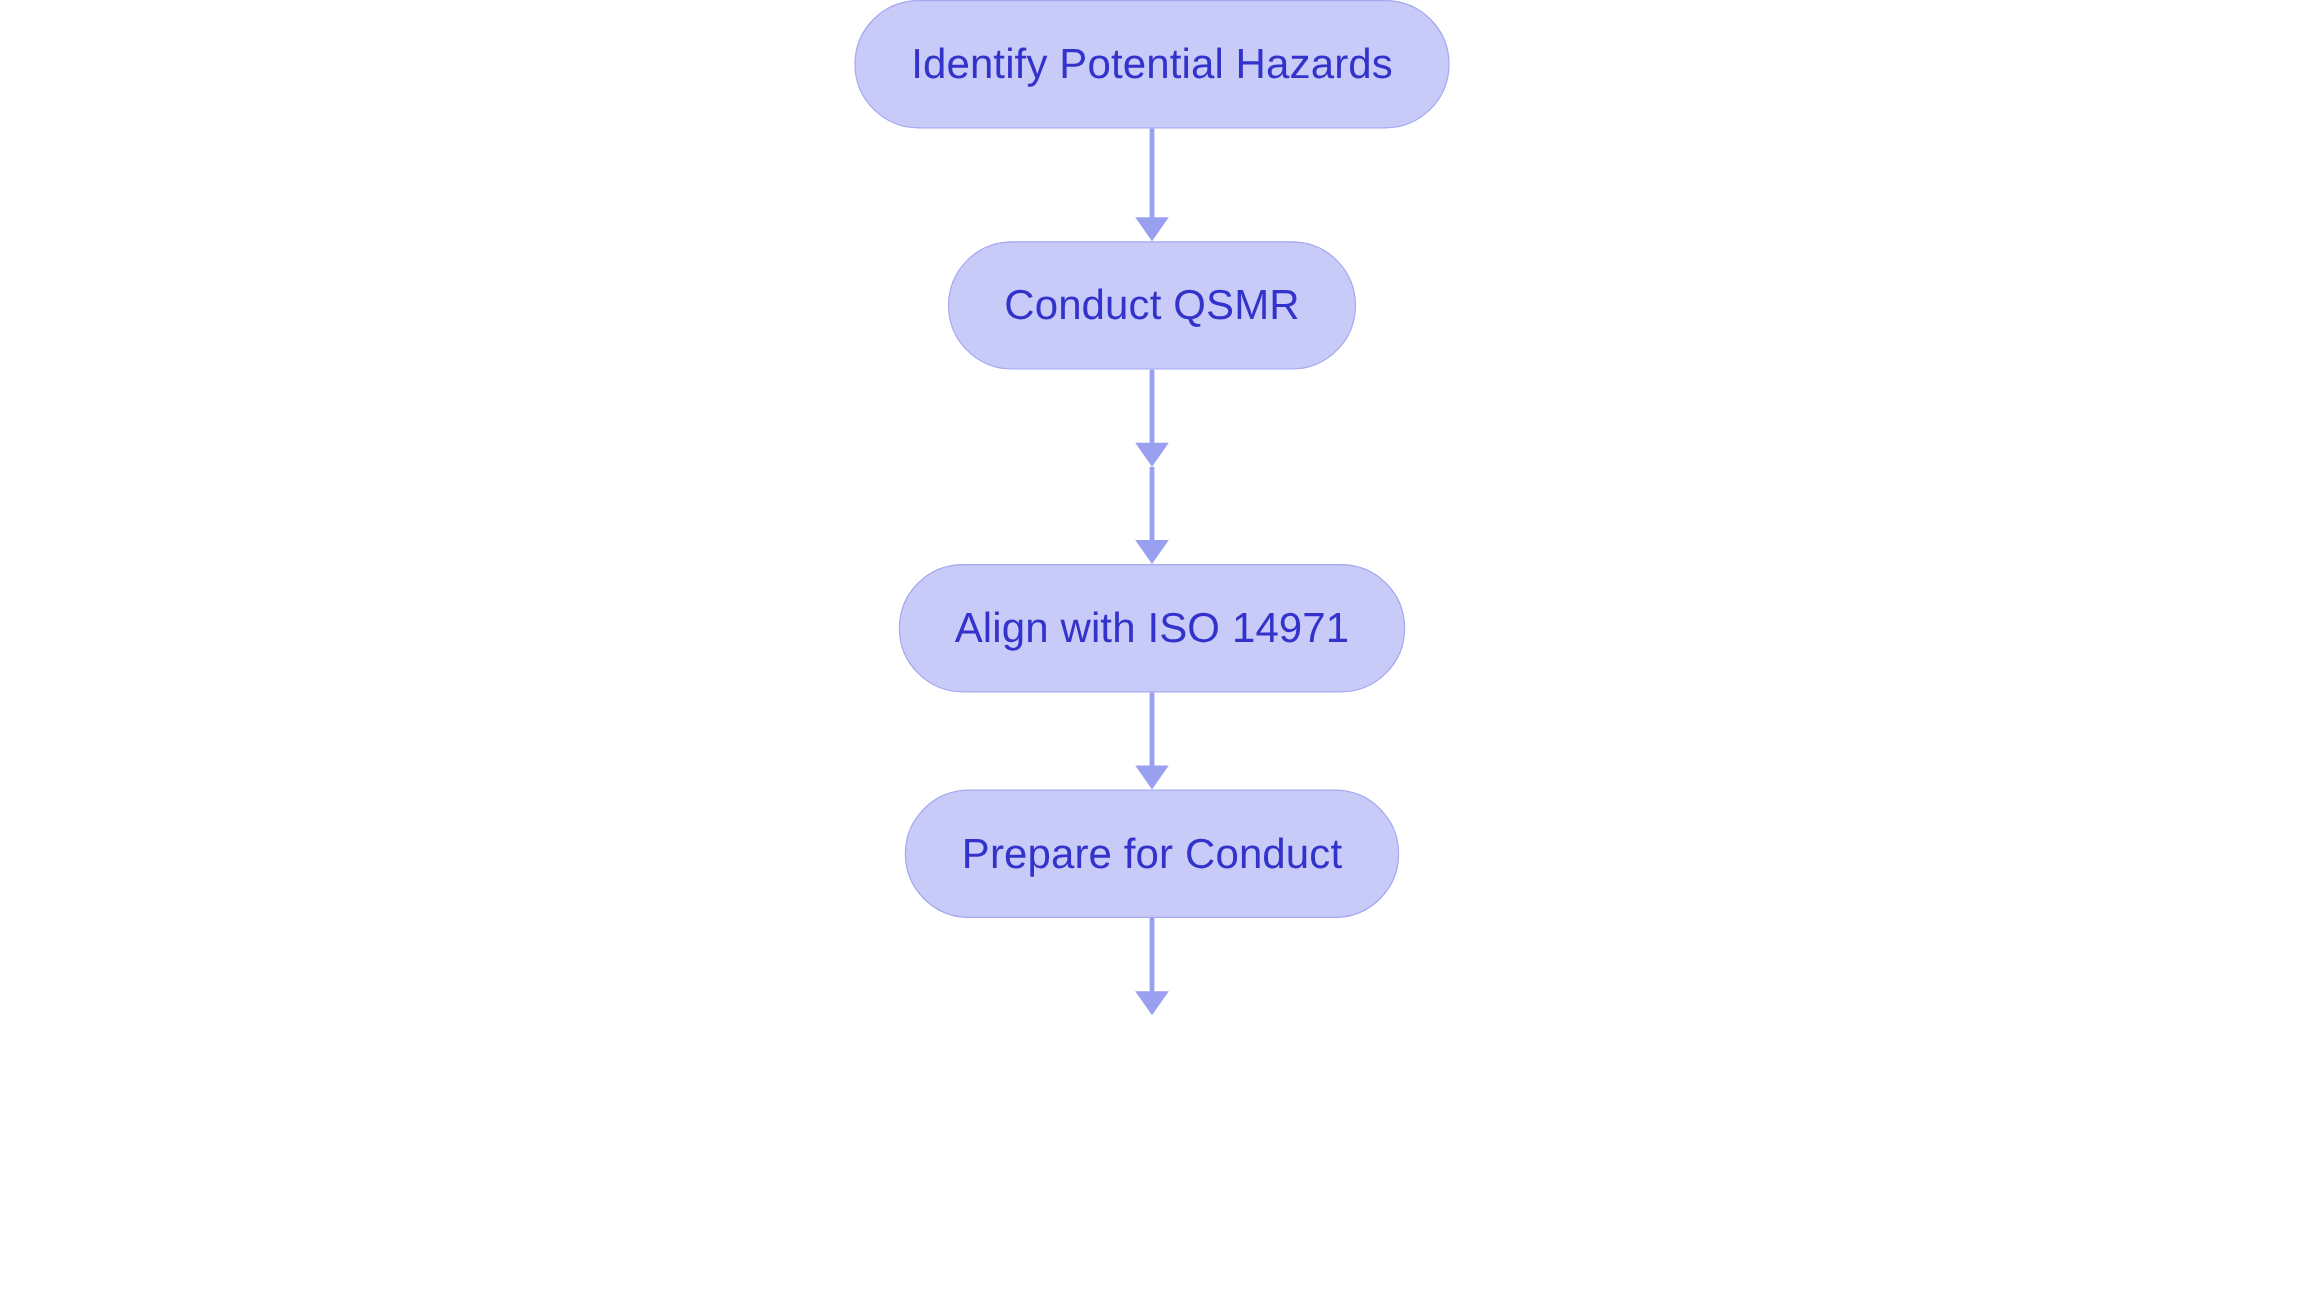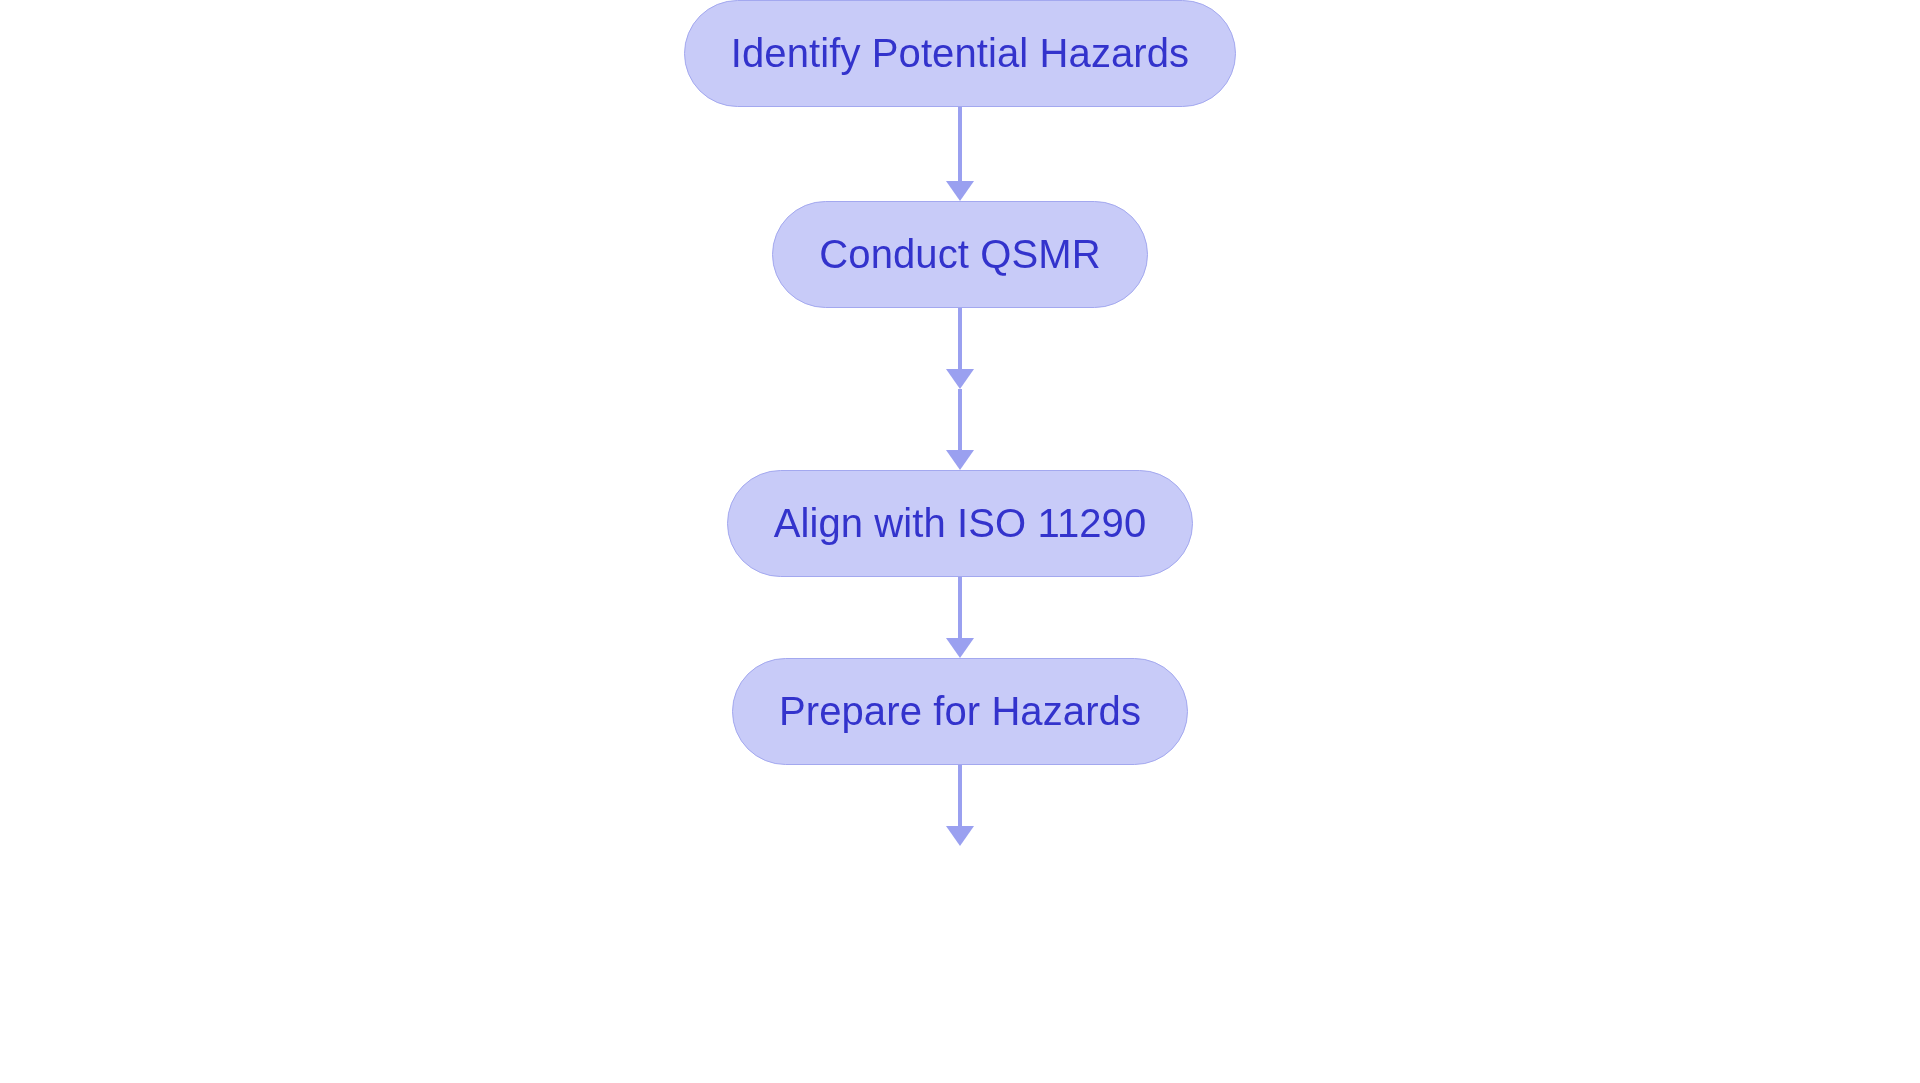--- a/index.html
+++ b/index.html
@@ -33,21 +33,21 @@
   .flow-node {
     box-sizing: border-box;
     height: 107px;
     border-radius: 54px;
     background: #c8cbf8;
     border: 1.5px solid #a3a8ef;
     color: #3333cc;
     display: flex;
     align-items: center;
     justify-content: center;
-    font-size: 40px;
+    font-size: 35px;
     font-weight: 400;
     letter-spacing: 0.1px;
     white-space: nowrap;
     padding: 0 46px;
     font-family: "Liberation Sans", sans-serif;
   }
   .flow-connector {
     width: 34px;
     display: flex;
     flex-direction: column;
@@ -91,30 +91,30 @@
       <div class="connector-head"></div>
     </div>
 
 
     <div class="flow-connector">
       <div class="connector-line" style="height:62px"></div>
       <div class="connector-head"></div>
     </div>
 
     <div class="flow-node">
-      <span>Align with ISO 11290</span>
+      <span>Align with ISO 14971</span>
     </div>
 
     <div class="flow-connector">
       <div class="connector-line" style="height:62px"></div>
       <div class="connector-head"></div>
     </div>
 
     <div class="flow-node">
-      <span>Prepare for Hazards</span>
+      <span>Prepare for Conduct</span>
     </div>
 
     <div class="flow-connector">
       <div class="connector-line" style="height:62px"></div>
       <div class="connector-head"></div>
     </div>
 
 
   </div>
 </div>

